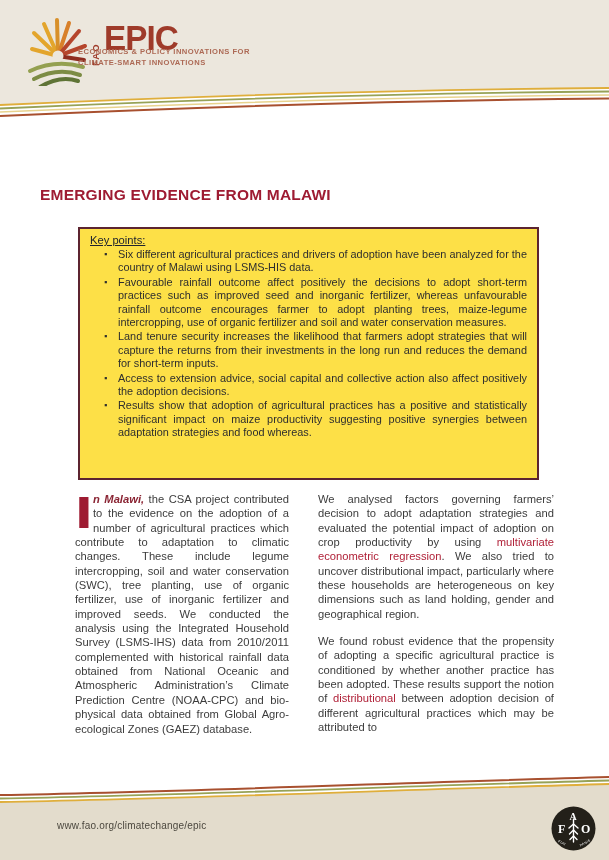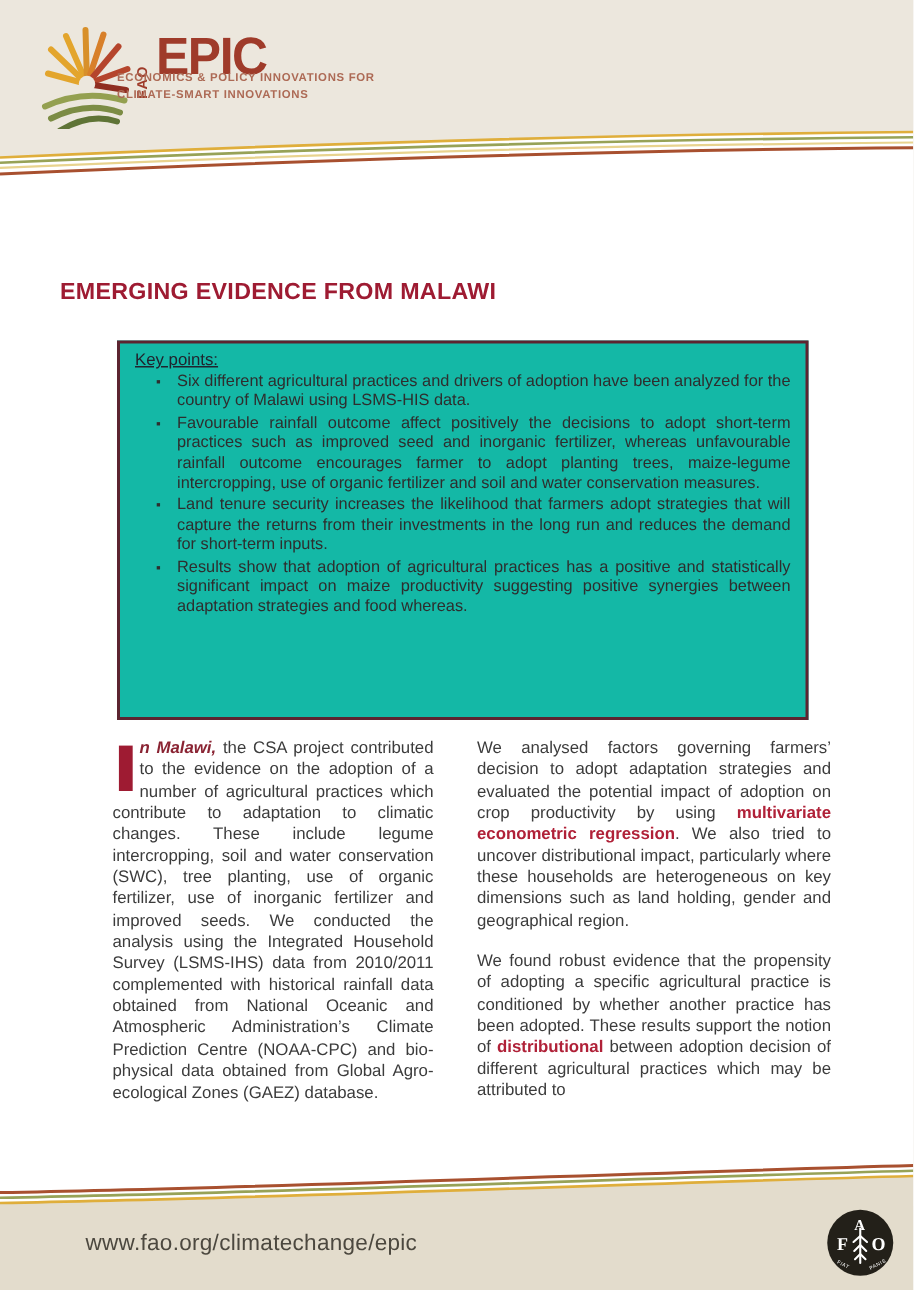--- a/index.html
+++ b/index.html
@@ -33,21 +33,21 @@
     position:absolute;left:40px;top:119px;width:529px;
     text-align:center;font-size:15.5px;font-weight:bold;color:#1d1d1d;line-height:25px;
   }
   .doc-subtitle{
     position:absolute;left:40px;top:186px;width:529px;
     text-align:left;font-size:15.5px;font-weight:bold;color:#9e1b32;letter-spacing:0.2px;
   }
   
   .kp-box{
     position:absolute;left:78px;top:227px;width:461px;height:253px;
-    box-sizing:border-box;border:2px solid #5c2430;background:#14b8a6;
+    box-sizing:border-box;border:2px solid #5c2430;background:#fde047;
     padding:4px 10px 4px 8px;overflow:hidden;
   }
   .kp-heading{
     font-size:11.2px;color:#20242e;text-decoration:underline;margin:1px 0 2px 2px;
   }
   .kp-list{margin:0;padding:0 0 0 30px;list-style:none;}
   .kp-list li{
     position:relative;font-size:10.9px;line-height:13.4px;color:#2e2e2e;
     text-align:justify;padding-left:0;margin:0 0 1px 0;
   }
@@ -61,26 +61,26 @@
   }
   .col-left{left:75px;width:214px;}
   .col-right{left:318px;width:236px;}
   .col p{margin:0 0 13px 0;}
   .dropcap{
     float:left;width:13px;height:40px;margin:2px 5px 0 0;
     font-size:44px;line-height:38px;font-weight:bold;color:#9e1b32;
     transform:scaleX(1.45);transform-origin:left top;overflow:hidden;
   }
   .lead-bold{font-weight:bold;color:#8a2433;font-style:italic;}
-  .hl-red{font-weight:bold;color:#b02138;}
+  .hl-red{font-weight:normal;color:#b02138;}
   
   .bottom-stripes{position:absolute;left:0;top:770px;width:609px;height:34px;display:block;}
   .footer-band{position:absolute;left:0;top:804px;width:609px;height:56px;background:#e3dccc;}
   .footer-url{
-    position:absolute;left:57px;top:820px;font-size:15px;color:#4c483f;
+    position:absolute;left:57px;top:820px;font-size:10px;color:#4c483f;
     text-decoration:none;letter-spacing:0.2px;
   }
   .fao-logo{position:absolute;left:550px;top:805px;}
 </style>
 </head>
 <body>
 
 <div class="page">
 
   <div class="header-band"></div>
@@ -119,20 +119,21 @@
   </svg>
 
   <div class="doc-subtitle">EMERGING EVIDENCE FROM MALAWI</div>
 
   <div class="kp-box">
     <div class="kp-heading">Key points:</div>
     <ul class="kp-list">
       <li>Six different agricultural practices and drivers of adoption have been analyzed for the country of Malawi using LSMS-HIS data.</li>
       <li>Favourable rainfall outcome affect positively the decisions to adopt short-term practices such as improved seed and inorganic fertilizer, whereas unfavourable rainfall outcome encourages farmer to adopt planting trees, maize-legume intercropping, use of organic fertilizer and soil and water conservation measures.</li>
       <li>Land tenure security increases the likelihood that farmers adopt strategies that will capture the returns from their investments in the long run and reduces the demand for short-term inputs.</li>
+      <li>Access to extension advice, social capital and collective action also affect positively the adoption decisions.</li>
       <li>Results show that adoption of agricultural practices has a positive and statistically significant impact on maize productivity suggesting positive synergies between adaptation strategies and food whereas.</li>
     </ul>
   </div>
 
   <div class="col col-left">
     <p>
       <span class="dropcap">I</span><span class="lead-bold">n Malawi,</span><span> the CSA project contributed to the evidence on the adoption of a number of agricultural practices which contribute to adaptation to climatic changes. These include legume intercropping, soil and water conservation (SWC), tree planting, use of organic fertilizer, use of inorganic fertilizer and improved seeds. We conducted the analysis using the Integrated Household Survey (LSMS-IHS) data from 2010/2011 complemented with historical rainfall data obtained from National Oceanic and Atmospheric Administration’s Climate Prediction Centre (NOAA-CPC) and bio-physical data obtained from Global Agro-ecological Zones (GAEZ) database.</span>
     </p>
   </div>
 

